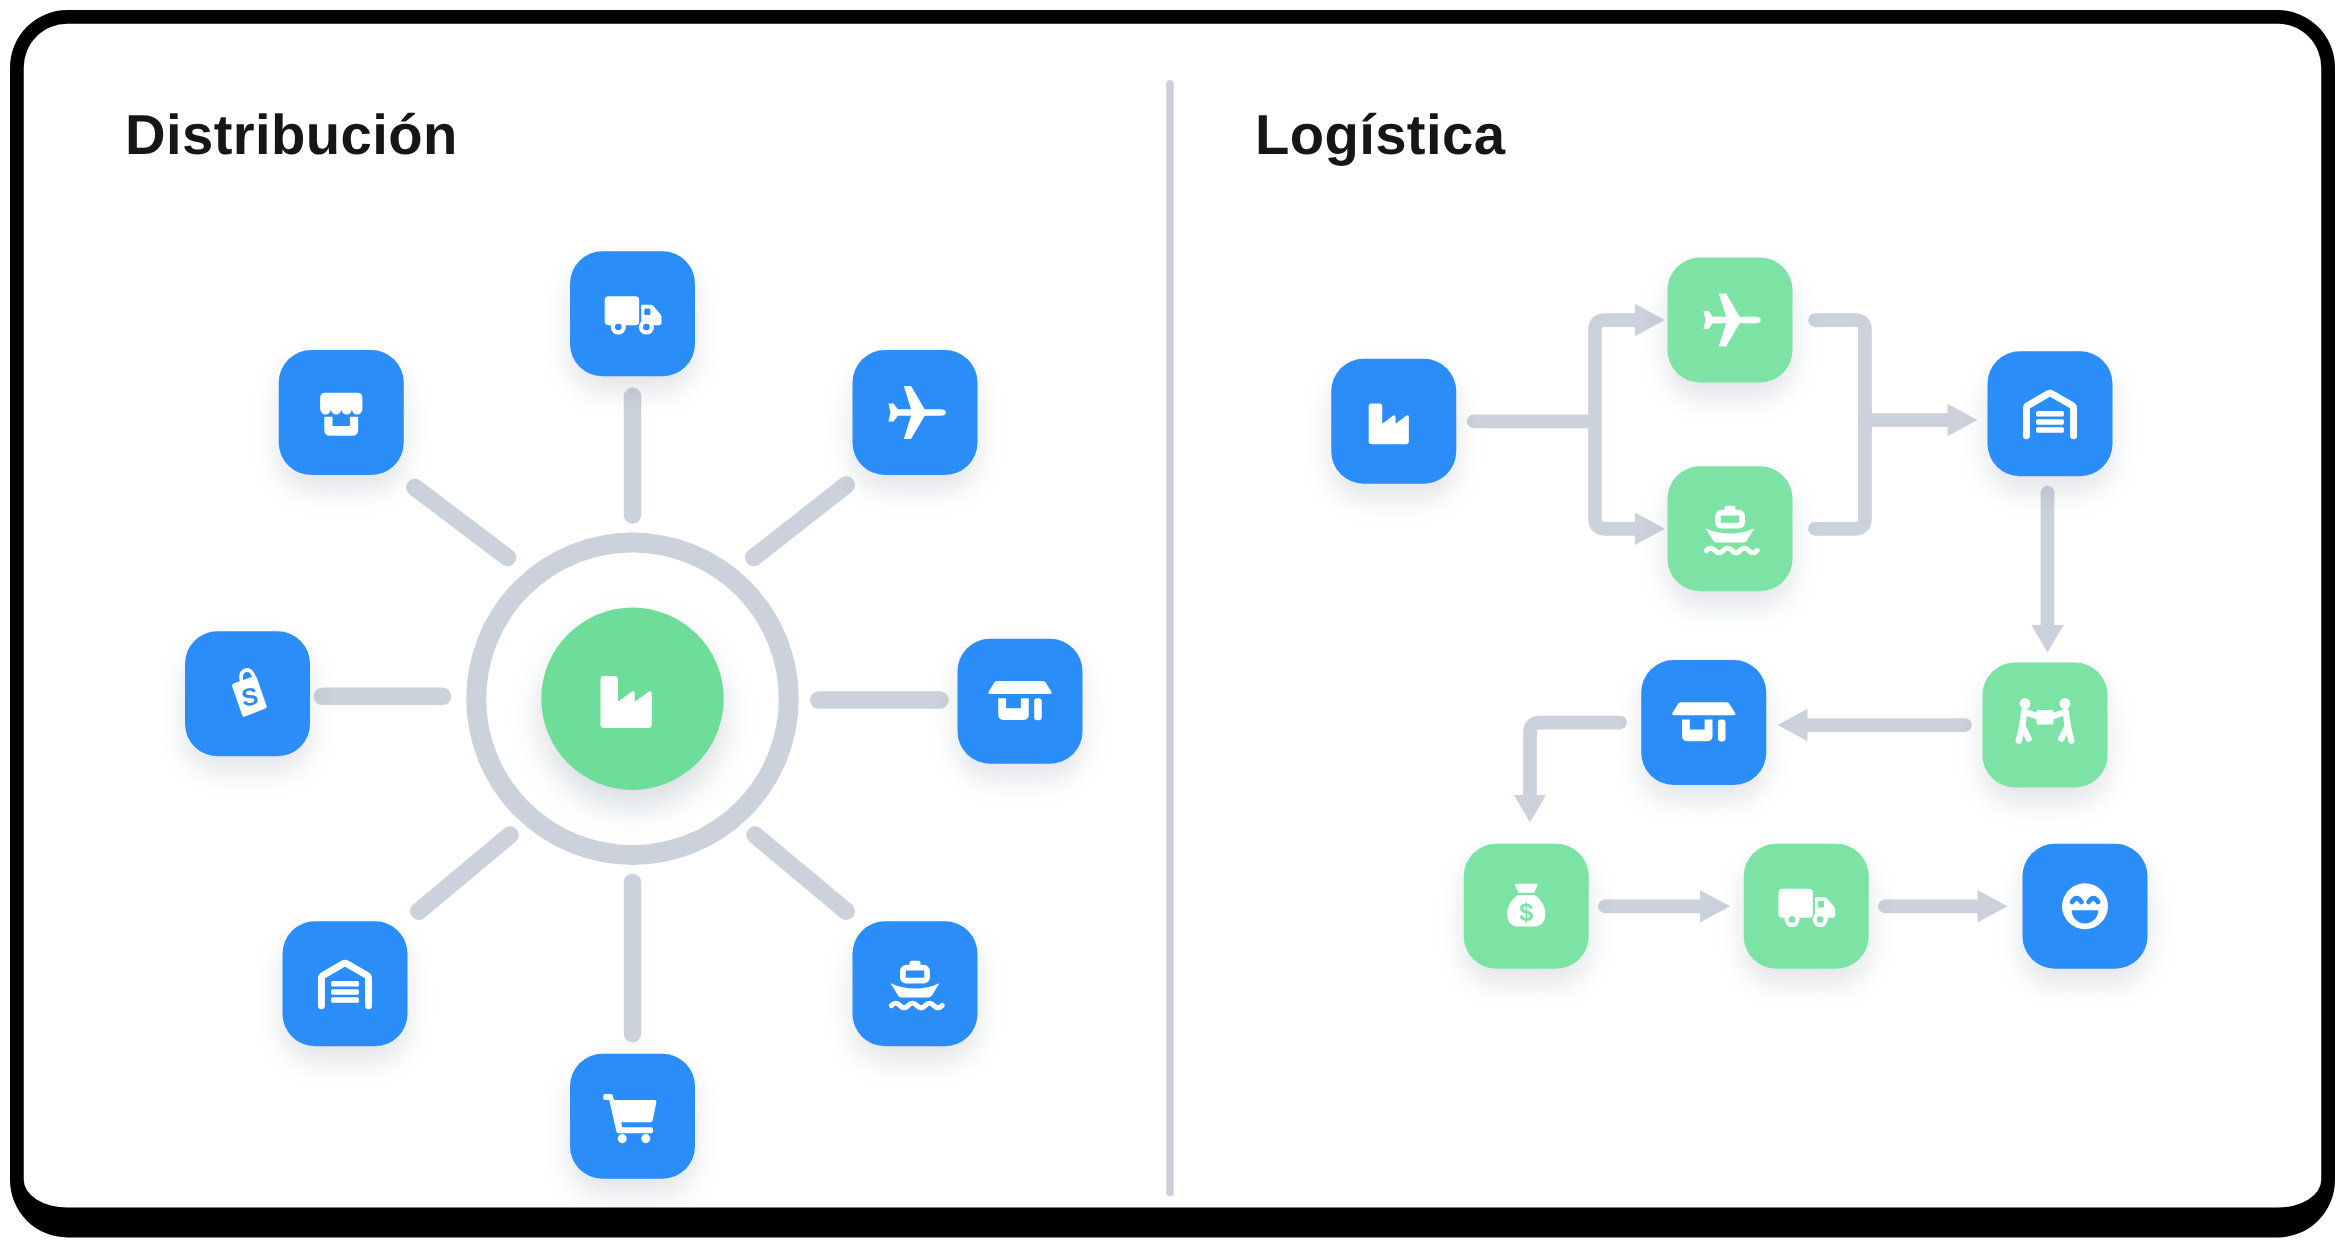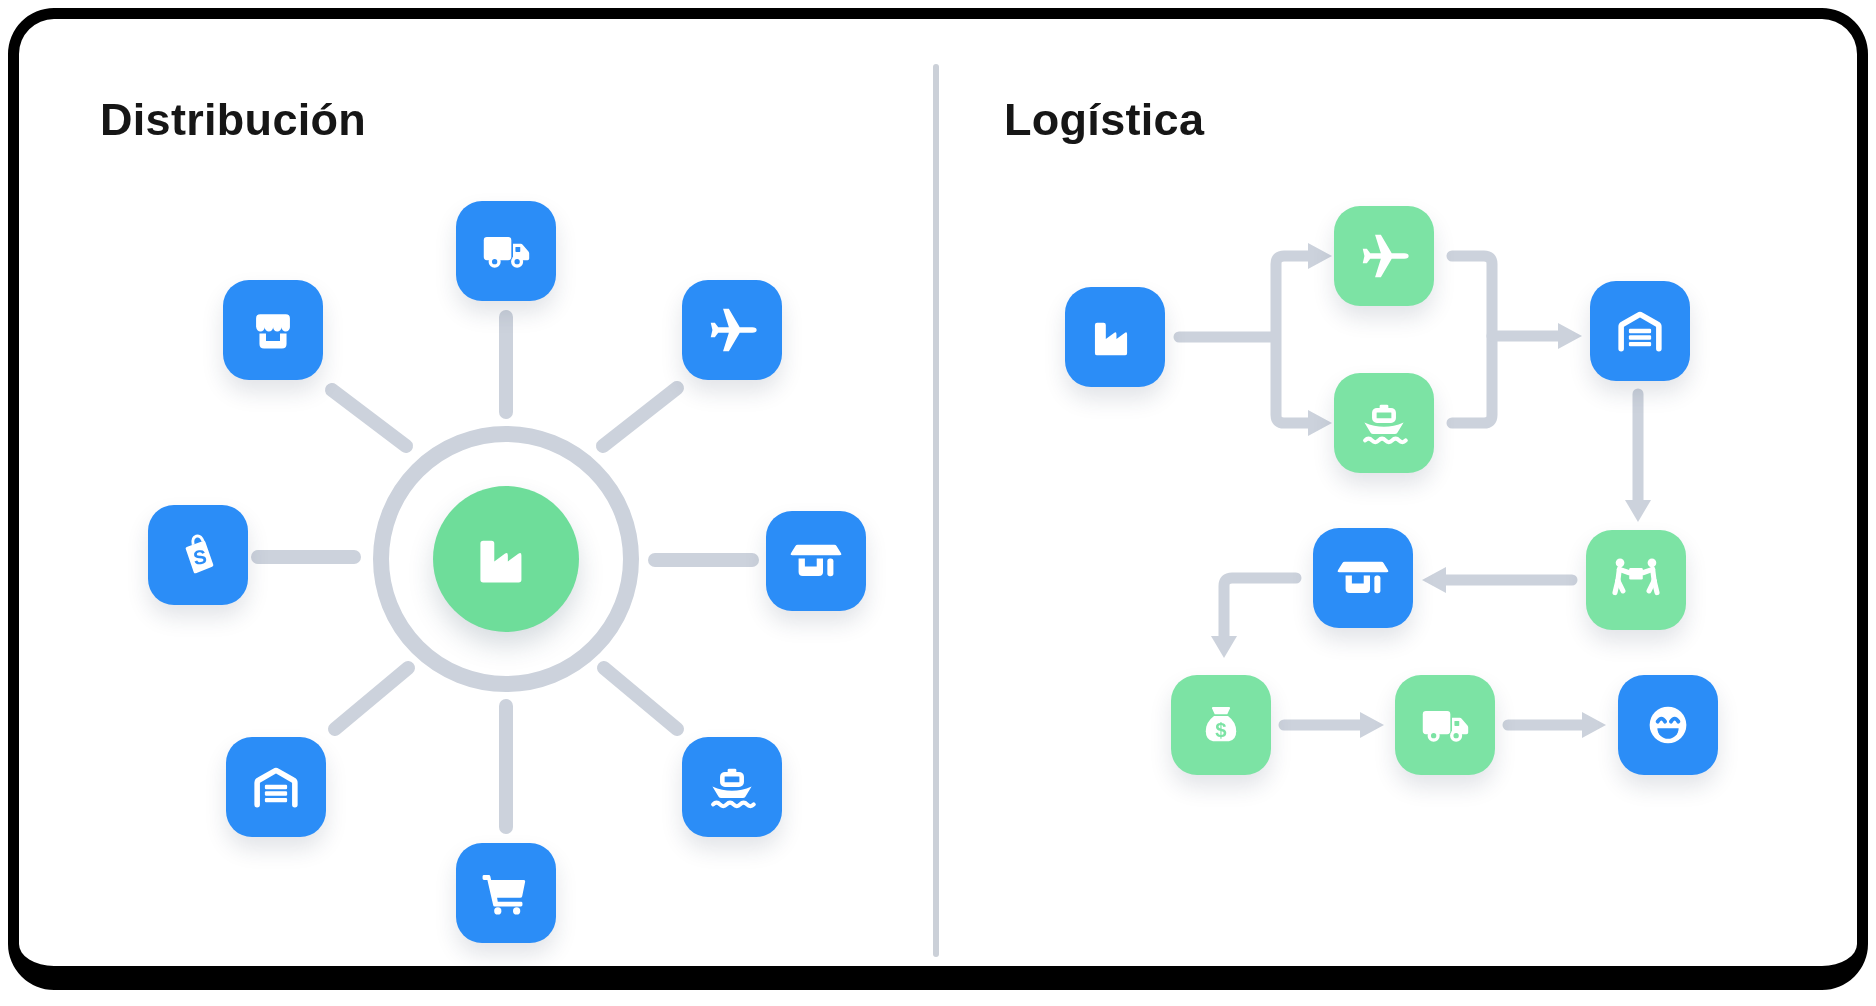--- a/index.html
+++ b/index.html
@@ -12,21 +12,21 @@
   .frame{
     position:absolute;left:8px;top:8px;width:1860px;height:982px;
     box-sizing:border-box;background:#fff;
     border:11px solid var(--frame);border-bottom-width:24px;border-radius:46px;
   }
   .divider{
     position:absolute;left:933px;top:64px;width:6px;height:893px;
     border-radius:3px;background:var(--divider);
   }
   .title{
-    position:absolute;top:94px;font-size:45px;font-weight:600;
+    position:absolute;top:82px;font-size:45px;font-weight:600;
     color:var(--ink);letter-spacing:.3px;white-space:nowrap;
   }
   #title-left{left:100px}
   #title-right{left:1004px}
   svg.layer{position:absolute;left:0;top:0;width:1876px;height:1006px;pointer-events:none}
   .connector{color:var(--connector)}
   .tile{
     position:absolute;width:100px;height:100px;border-radius:26px;
     display:flex;align-items:center;justify-content:center;
     box-shadow:0 12px 22px rgba(30,50,80,.13);

